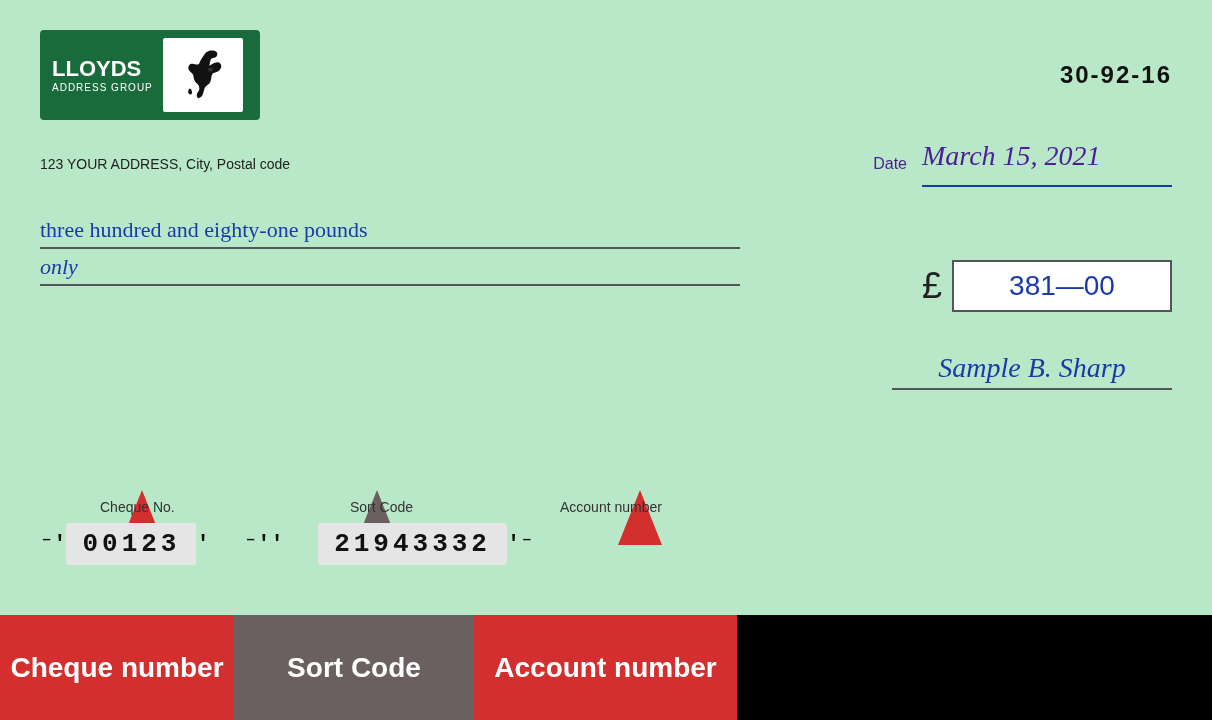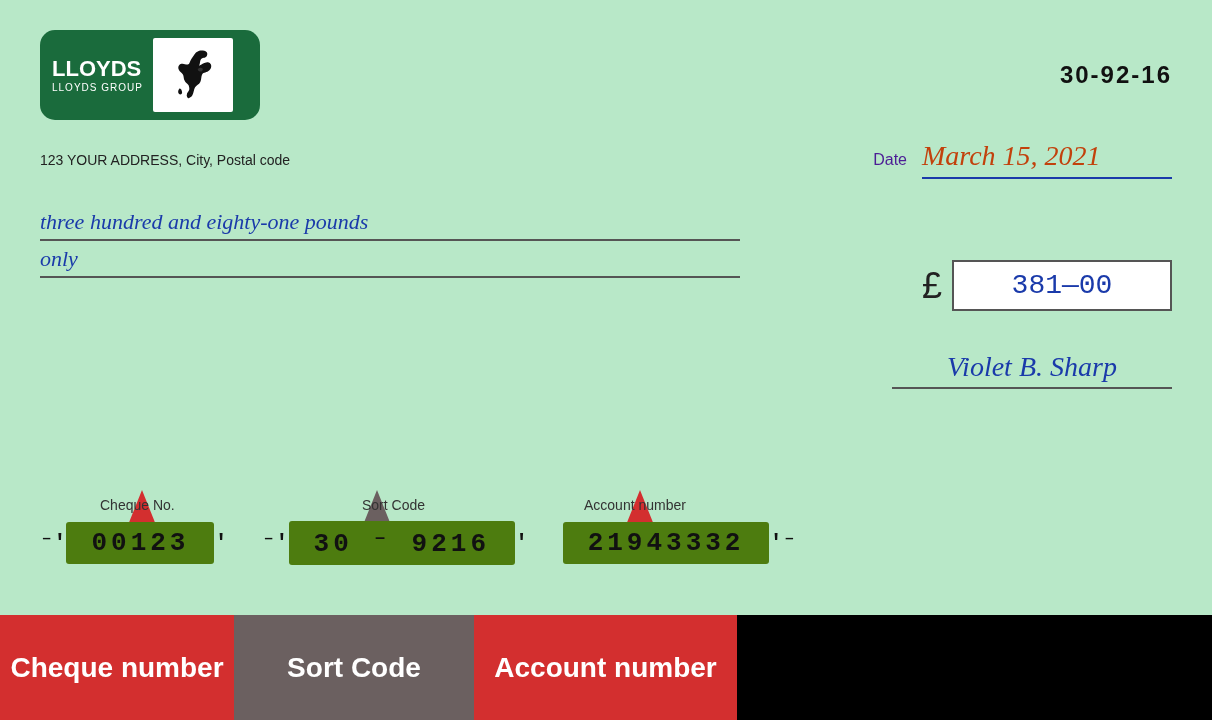--- a/index.html
+++ b/index.html
@@ -26,21 +26,21 @@
       justify-content: space-between;
       align-items: center;
       margin-bottom: 20px;
     }
 
     .lloyds-logo {
       display: flex;
       align-items: center;
       background: #1a6b3c;
       padding: 8px 12px;
-      border-radius: 15px;
+      border-radius: 4px;
       width: 220px;
       height: 90px;
       position: relative;
     }
 
     .lloyds-text {
       color: white;
       font-weight: bold;
       font-size: 22px;
       line-height: 1.1;
@@ -90,25 +90,25 @@
       gap: 15px;
     }
 
     .date-label {
       font-size: 16px;
       color: #4c1d95;
     }
 
     .date-value {
       font-size: 28px;
-      color: #c2410c;
+      color: #4c1d95;
       font-style: italic;
       font-family: 'Georgia', serif;
       border-bottom: 2px solid #1a3aaa;
-      padding-bottom: 5px;
+      padding-bottom: 13px;
       min-width: 250px;
     }
 
     
     .pay-row {
       display: flex;
       align-items: flex-end;
       gap: 15px;
       margin-bottom: 18px;
       max-width: 720px;
@@ -128,21 +128,20 @@
       font-family: 'Georgia', serif;
       border-bottom: 2px solid #555;
       flex: 1;
       padding-bottom: 4px;
     }
 
     
     .amount-words {
       font-size: 22px;
       color: #1a3aaa;
-      font-style: italic;
       font-family: 'Georgia', serif;
       border-bottom: 2px solid #555;
       max-width: 700px;
       padding-bottom: 4px;
       margin-bottom: 5px;
     }
 
     .amount-words-2 {
       font-size: 22px;
       color: #1a3aaa;
@@ -174,21 +173,21 @@
     .pound-symbol {
       font-size: 36px;
       color: #222;
     }
 
     .amount-box {
       border: 2px solid #555;
       padding: 8px 20px;
       font-size: 28px;
       color: #1a3aaa;
-      font-family: Liberation Mono, monospace;
+      font-family: Liberation Sans, sans-serif;
       background: white;
       min-width: 220px;
       text-align: center;
     }
 
     .signature {
       font-size: 28px;
       color: #1a3aaa;
       font-style: italic;
       font-family: 'Georgia', serif;
@@ -201,21 +200,21 @@
     
     .micr-section {
       position: absolute;
       bottom: 50px;
       left: 40px;
       right: 40px;
     }
 
     .micr-labels {
       display: flex;
-      gap: 12px;
+      gap: 0;
       margin-bottom: 8px;
     }
 
     .micr-label {
       font-size: 14px;
       color: #333;
       font-weight: normal;
     }
 
     .micr-label-cheque { margin-left: 60px; width: 170px; }
@@ -229,27 +228,27 @@
     }
 
     .micr-bracket {
       font-size: 22px;
       color: #111;
       font-family: 'Courier New', monospace;
       font-weight: bold;
     }
 
     .micr-field {
-      background: #4d7c0f;
+      background: #e5e5e5;
       color: #111;
       font-family: 'Courier New', monospace;
       font-size: 26px;
       font-weight: bold;
       letter-spacing: 4px;
-      padding: 6px 25px;
+      padding: 6px 16px;
       border-radius: 3px;
     }
 
     .micr-sep {
       font-size: 22px;
       color: #111;
       font-family: 'Courier New', monospace;
       font-weight: bold;
       margin: 0 4px;
     }
@@ -346,21 +345,21 @@
 <div class="cheque-area">
 
   <div class="arrow-cheque"></div>
   <div class="arrow-sort"></div>
   <div class="arrow-account"></div>
 
   <div class="top-row">
     <div class="lloyds-logo">
       <div>
         <div class="lloyds-text">LLOYDS</div>
-        <div class="lloyds-subtext">LLOYDS GROUP</div>
+        <div class="lloyds-subtext">ADDRESS GROUP</div>
       </div>
       <div class="lloyds-horse-box">
         <svg class="horse-svg" viewBox="0 0 100 100" xmlns="http://www.w3.org/2000/svg">
 
           <path d="M55,15 C55,15 60,10 68,12 C72,13 74,16 72,20 C70,24 65,22 63,25 C61,28 62,32 60,35 C65,33 70,28 75,30 C80,32 80,38 76,42 C72,46 67,45 65,48 C63,51 64,56 62,60 C60,64 56,65 54,68 C52,71 52,76 50,80 C48,84 44,85 42,83 C40,81 42,77 44,74 C46,71 45,68 44,65 C42,62 39,61 38,58 C36,55 37,51 35,48 C33,45 30,44 29,41 C27,37 29,33 33,32 C37,31 40,34 43,33 C46,32 46,28 48,25 C50,22 52,19 55,15 Z" fill="#111"></path>
           <path d="M58,40 C60,38 63,37 65,39 C67,41 65,44 63,44 C61,44 58,43 58,40 Z" fill="#333"></path>
           <path d="M30,70 C28,72 27,76 29,78 C31,80 34,79 34,76 C34,73 32,69 30,70 Z" fill="#111"></path>
           <path d="M42,78 C41,81 42,85 44,85 C46,85 47,82 46,79 C45,76 43,75 42,78 Z" fill="#111"></path>
         </svg>
       </div>
@@ -378,38 +377,37 @@
 
 
   <div class="amount-words">three hundred and eighty-one pounds</div>
   <div class="amount-words-2">only</div>
 
   <div class="right-panel">
     <div class="amount-box-row">
       <span class="pound-symbol">£</span>
       <div class="amount-box">381—00</div>
     </div>
-    <div class="signature">Violet B. Sharp</div>
+    <div class="signature">Sample B. Sharp</div>
   </div>
 
   <div class="micr-section">
     <div class="micr-labels">
       <span class="micr-label micr-label-cheque">Cheque No.</span>
       <span class="micr-label micr-label-sort">Sort Code</span>
       <span class="micr-label micr-label-account">Account number</span>
     </div>
     <div class="micr-row">
       <span class="micr-bracket">⁻</span>
       <span class="micr-bracket">'</span>
       <span class="micr-field">00123</span>
       <span class="micr-bracket">'</span>
       <span class="micr-sep">&nbsp;&nbsp;</span>
       <span class="micr-bracket">⁻</span>
       <span class="micr-bracket">'</span>
-      <span class="micr-field">30 ⁻ 9216</span>
       <span class="micr-bracket">'</span>
       <span class="micr-sep">&nbsp;&nbsp;</span>
       <span class="micr-field">21943332</span>
       <span class="micr-bracket">'</span>
       <span class="micr-bracket">⁻</span>
     </div>
   </div>
 </div>
 
 <div class="bottom-labels">

